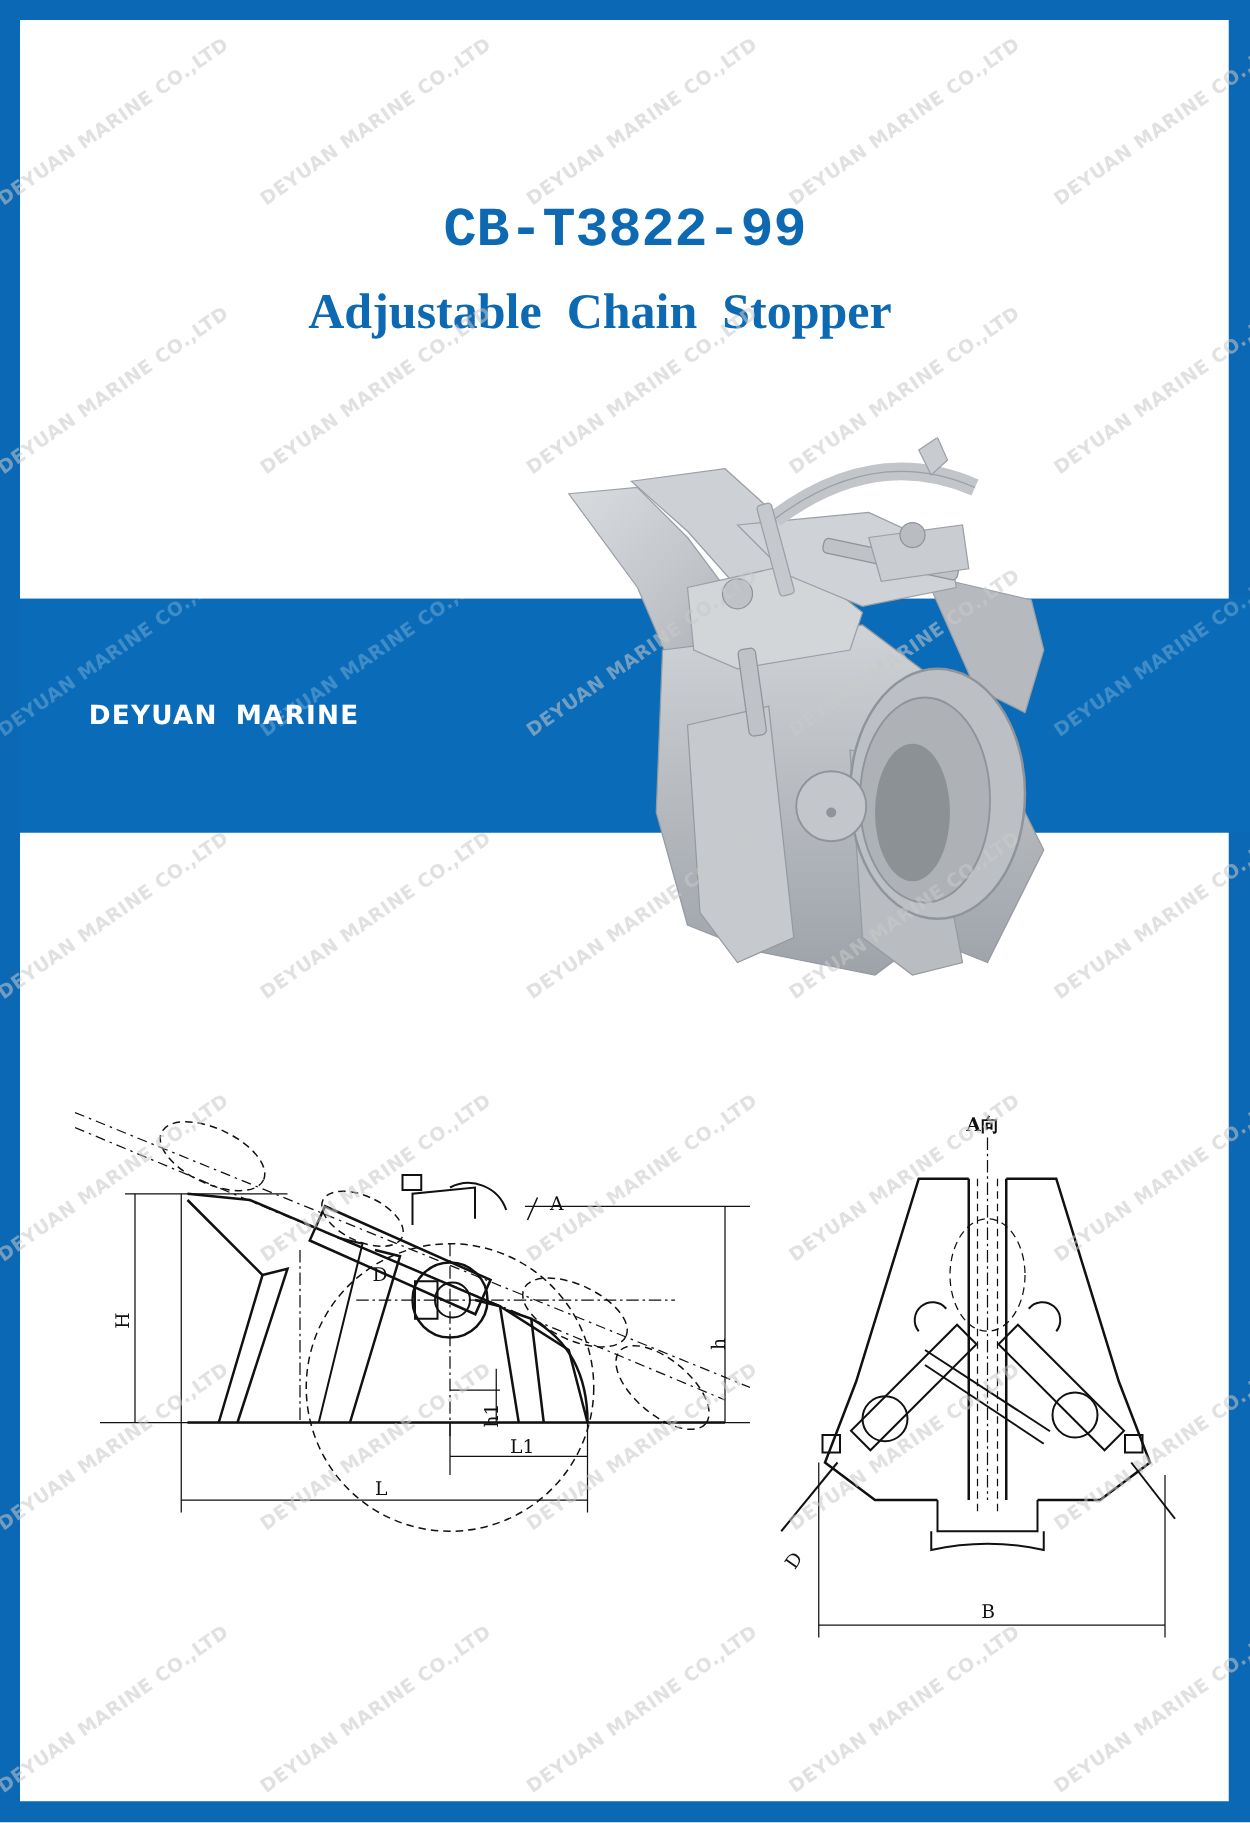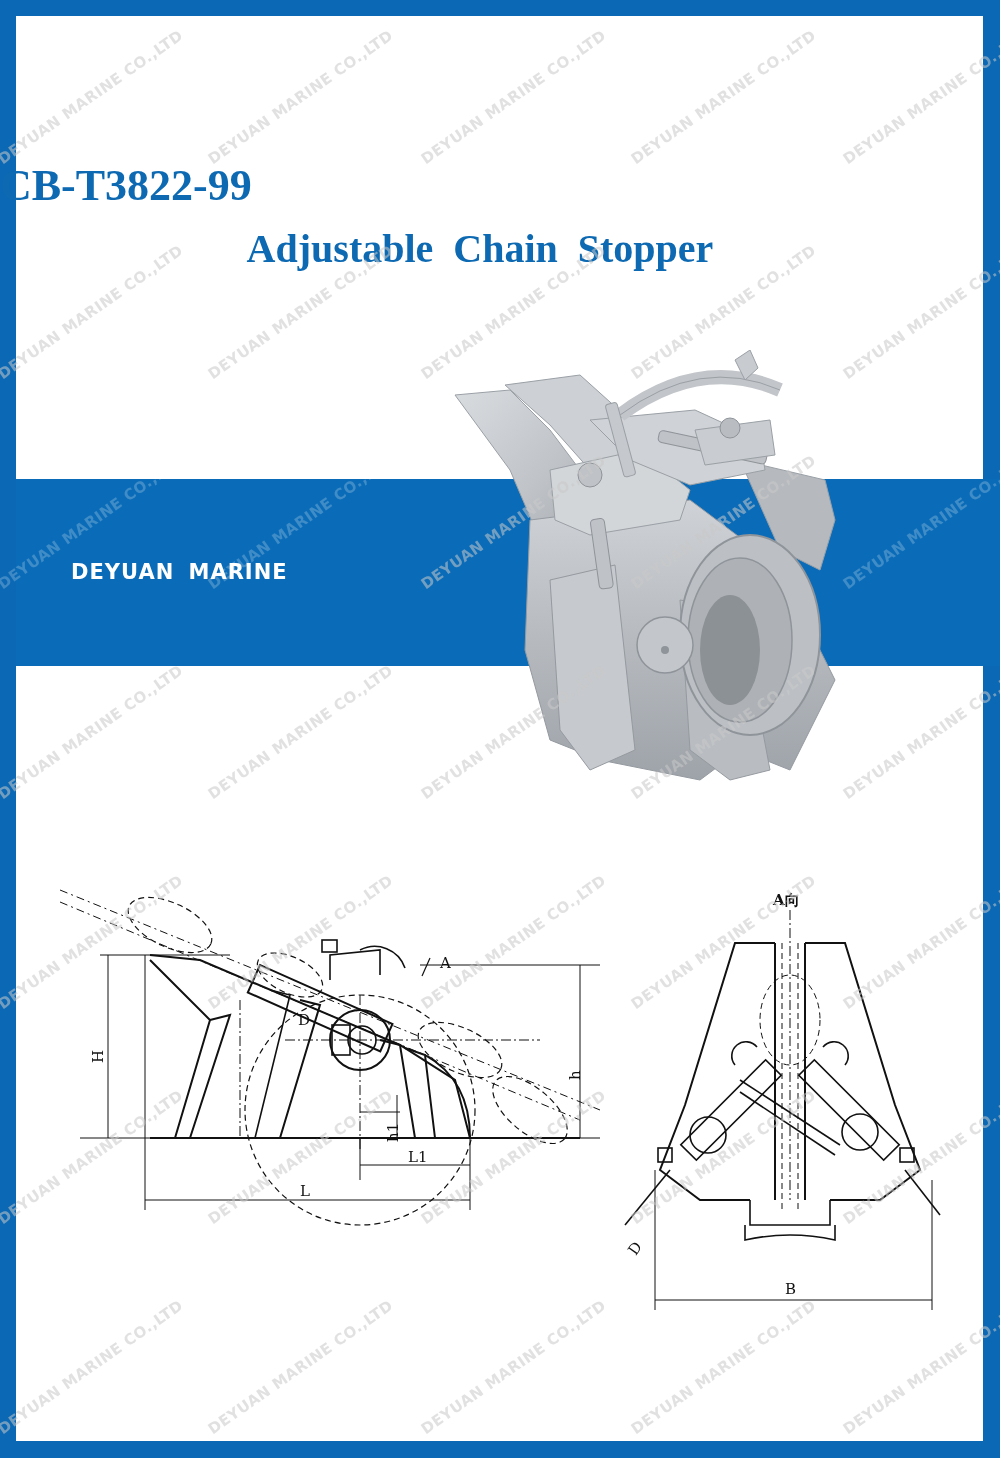--- a/index.html
+++ b/index.html
@@ -2,21 +2,21 @@
 <html><head>
 <meta charset="utf-8">
 <style>
   html, body { margin: 0; padding: 0; }
   body { width: 1000px; height: 1458px; position: relative; overflow: hidden; background: #ffffff; font-family: "DejaVu Sans", sans-serif; }
   .frame { position: absolute; left: 0; top: 0; width: 1000px; height: 1458px; background: #0a68b4; }
   .panel { position: absolute; background: #ffffff; }
   .panel.top { left: 16px; top: 16px; width: 967px; height: 463px; }
   .panel.bottom { left: 16px; top: 666px; width: 967px; height: 775px; }
   .band { position: absolute; left: 16px; top: 479px; width: 984px; height: 187px; background: #0a6cb8; }
-  .title-code { position: absolute; left: 0; top: 160px; width: 1000px; color: #0d6ab2; font-size: 44px; font-weight: bold; letter-spacing: 0px; font-family: Liberation Serif, serif; }
+  .title-code { position: absolute; left: 0; top: 160px; width: 1000px; text-align: center; color: #0d6ab2; font-size: 44px; font-weight: bold; letter-spacing: 0px; font-family: Liberation Mono, monospace; }
   .title-name { position: absolute; left: 0; top: 225px; width: 960px; text-align: center; color: #0d6ab2; font-size: 40px; font-weight: bold; word-spacing: 10px; font-family: Liberation Serif, serif; }
   .brand { position: absolute; left: 71px; top: 560px; color: #ffffff; font-size: 21px; font-weight: bold; letter-spacing: 1px; word-spacing: 6px; font-family: "DejaVu Sans", sans-serif; }
   .photo { position: absolute; left: 440px; top: 350px; width: 420px; height: 440px; }
   .drawing-left { position: absolute; left: 60px; top: 880px; width: 540px; height: 460px; }
   .drawing-right { position: absolute; left: 610px; top: 880px; width: 340px; height: 440px; }
   .wm-layer { position: absolute; left: 0; top: 0; width: 1000px; height: 1458px; pointer-events: none; overflow: hidden; }
   .wm { position: absolute; color: rgba(200,200,200,0.55); font-size: 15px; font-weight: bold; white-space: nowrap; transform: rotate(-35deg); transform-origin: left bottom; font-family: "DejaVu Sans", sans-serif; letter-spacing: 0.5px; }
   .wm.on-blue { color: rgba(255,255,255,0.22); }
   .dim-label { font-family: "DejaVu Serif", serif; font-size: 15px; fill: #111; }
 </style>

